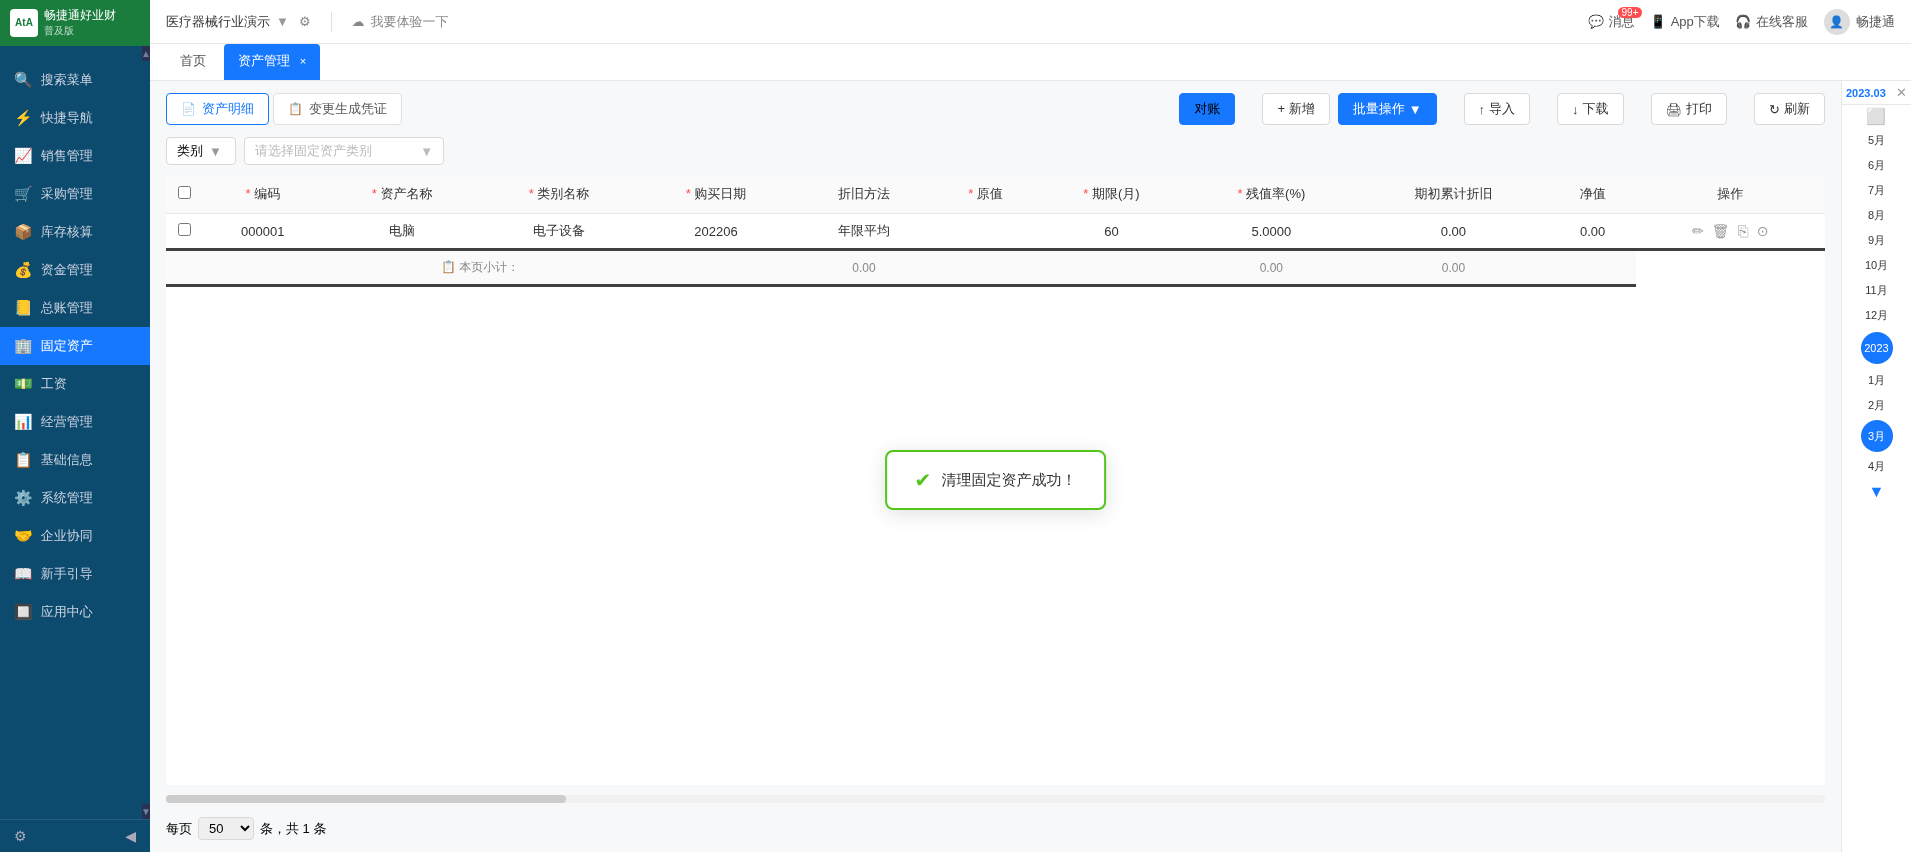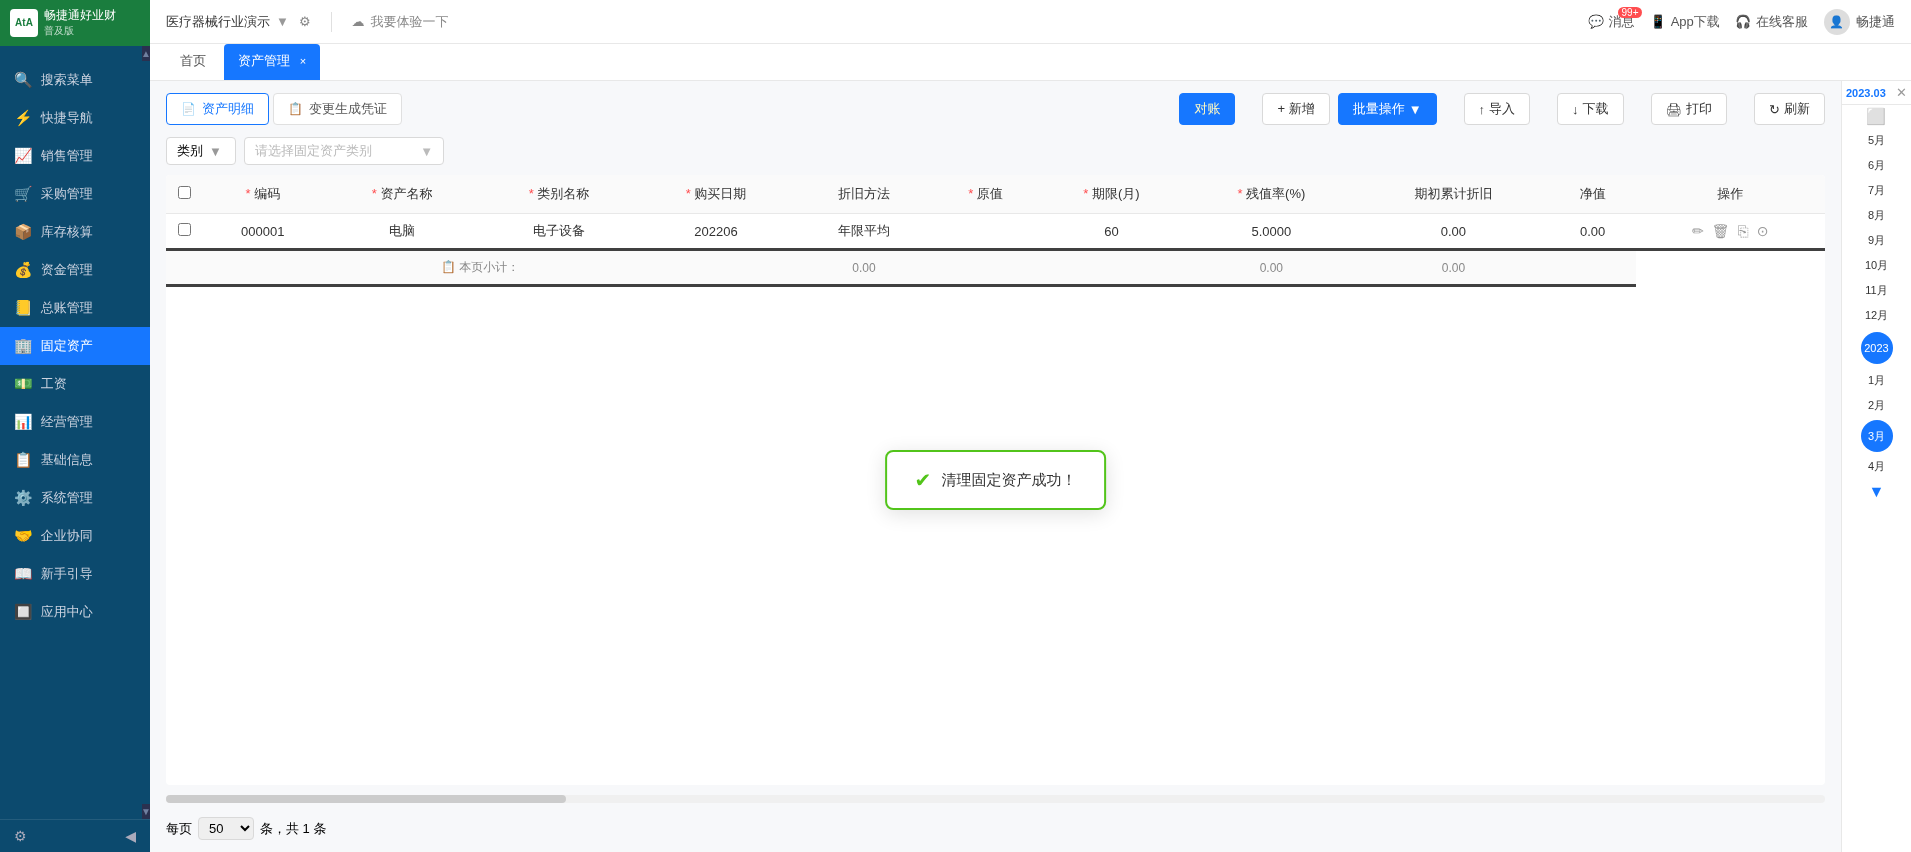--- a/index.html
+++ b/index.html
@@ -180,21 +180,21 @@
       border-radius: 4px;
       font-size: 13px;
       cursor: pointer;
       border: 1px solid #e0e0e0;
       background: #fff;
       color: #333;
       display: flex; align-items: center; gap: 4px;
     }
     .btn-primary {
       background: #1677ff;
-      color: #fef9c3;
+      color: #000000;
       border-color: #1677ff;
     }
     .btn-batch {
       background: #1677ff;
       color: #fff;
       border-color: #1677ff;
       justify-content: space-between;
     }
     .btn-outline { background: #fff; color: #333; border-color: #d9d9d9; margin-left: 19px; }
 

